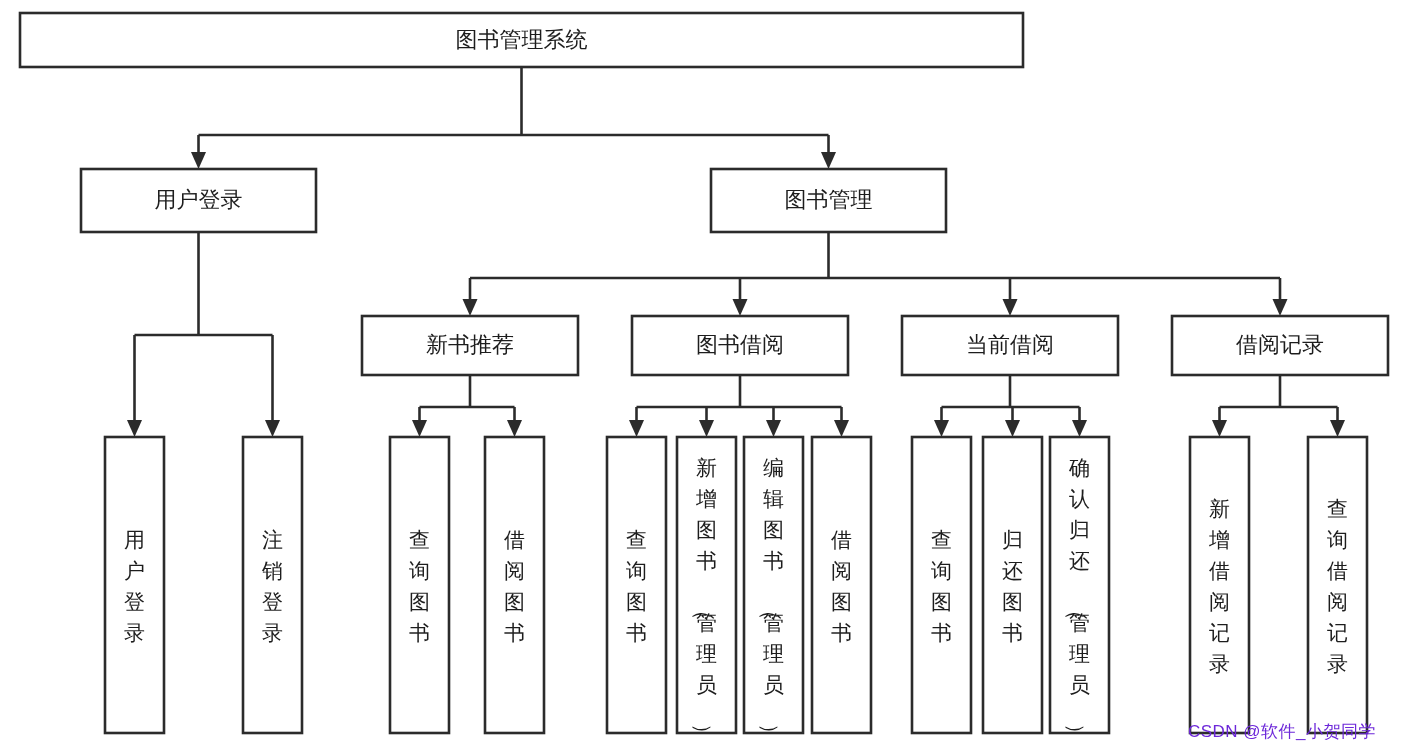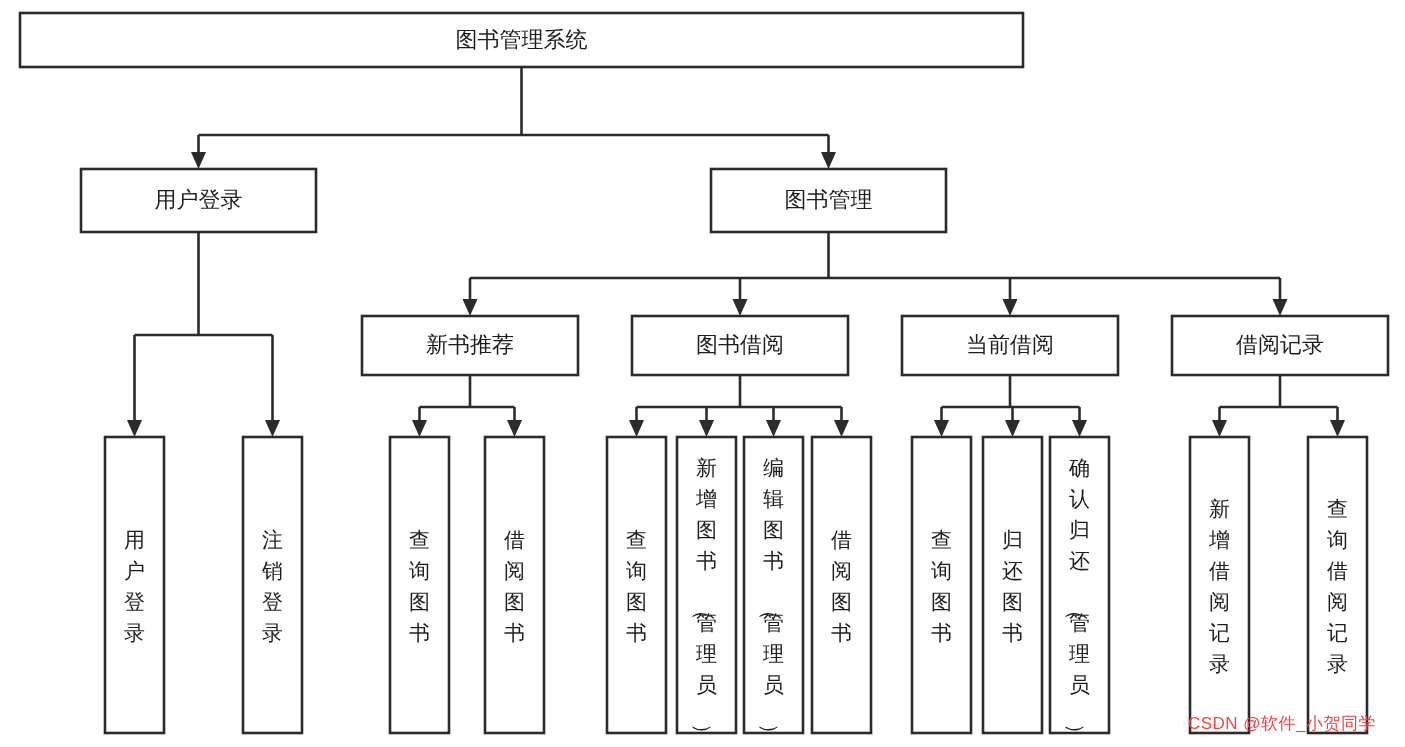--- a/index.html
+++ b/index.html
@@ -49,24 +49,24 @@
   }
   .node-label-v {
     font-family: "Liberation Sans", "DejaVu Sans", sans-serif;
     font-size: 21px;
     fill: #1d1d1d;
     text-anchor: middle;
   }
   .watermark-text {
     position: absolute;
     right: 8px;
-    bottom: 12px;
+    bottom: 4px;
     font-family: "Liberation Sans", "DejaVu Sans", sans-serif;
     font-size: 17px;
-    color: #ef4444;
+    color: #6d28d9;
     white-space: nowrap;
     letter-spacing: 0.5px;
   }
 </style>
 </head>
 <body>
 
 <div id="diagram-root">
   <svg class="diagram-canvas" viewBox="0 0 1405 747">
     <g id="connector-layer">

